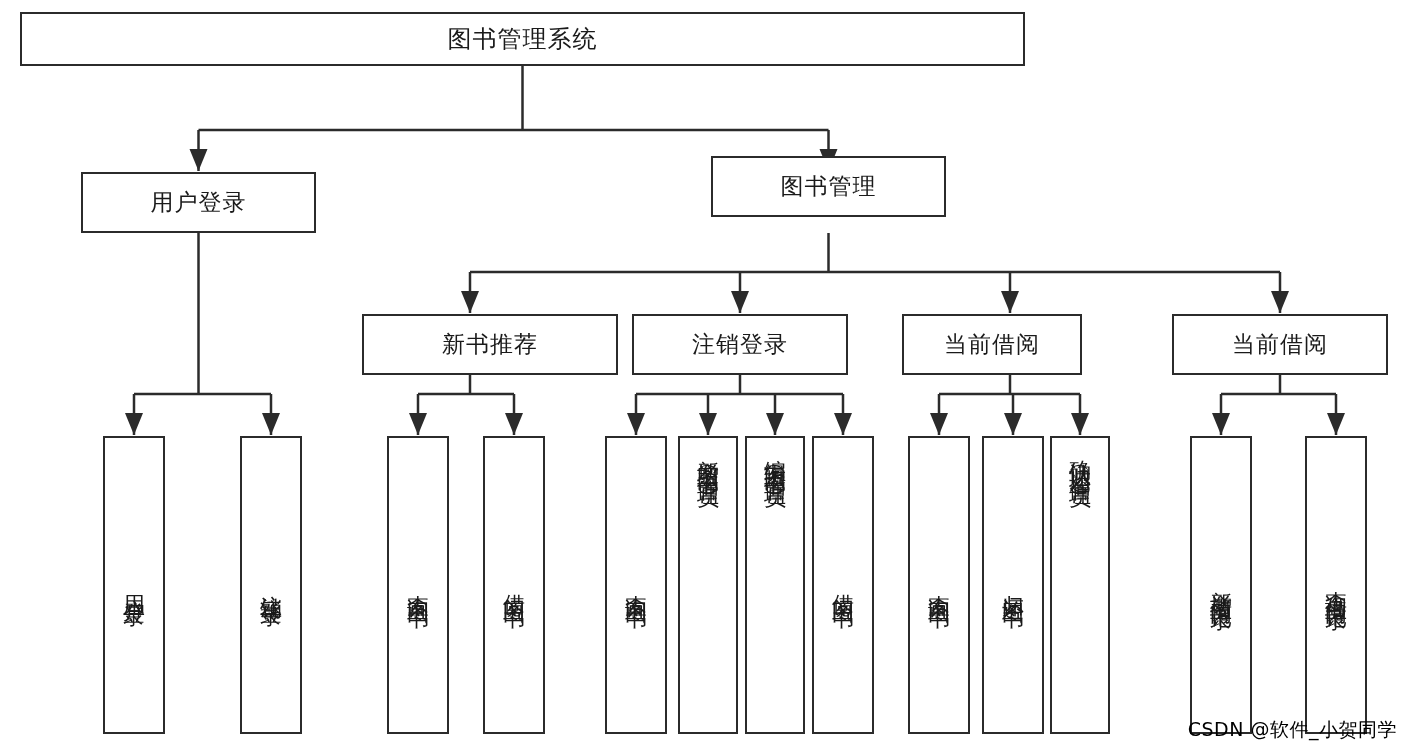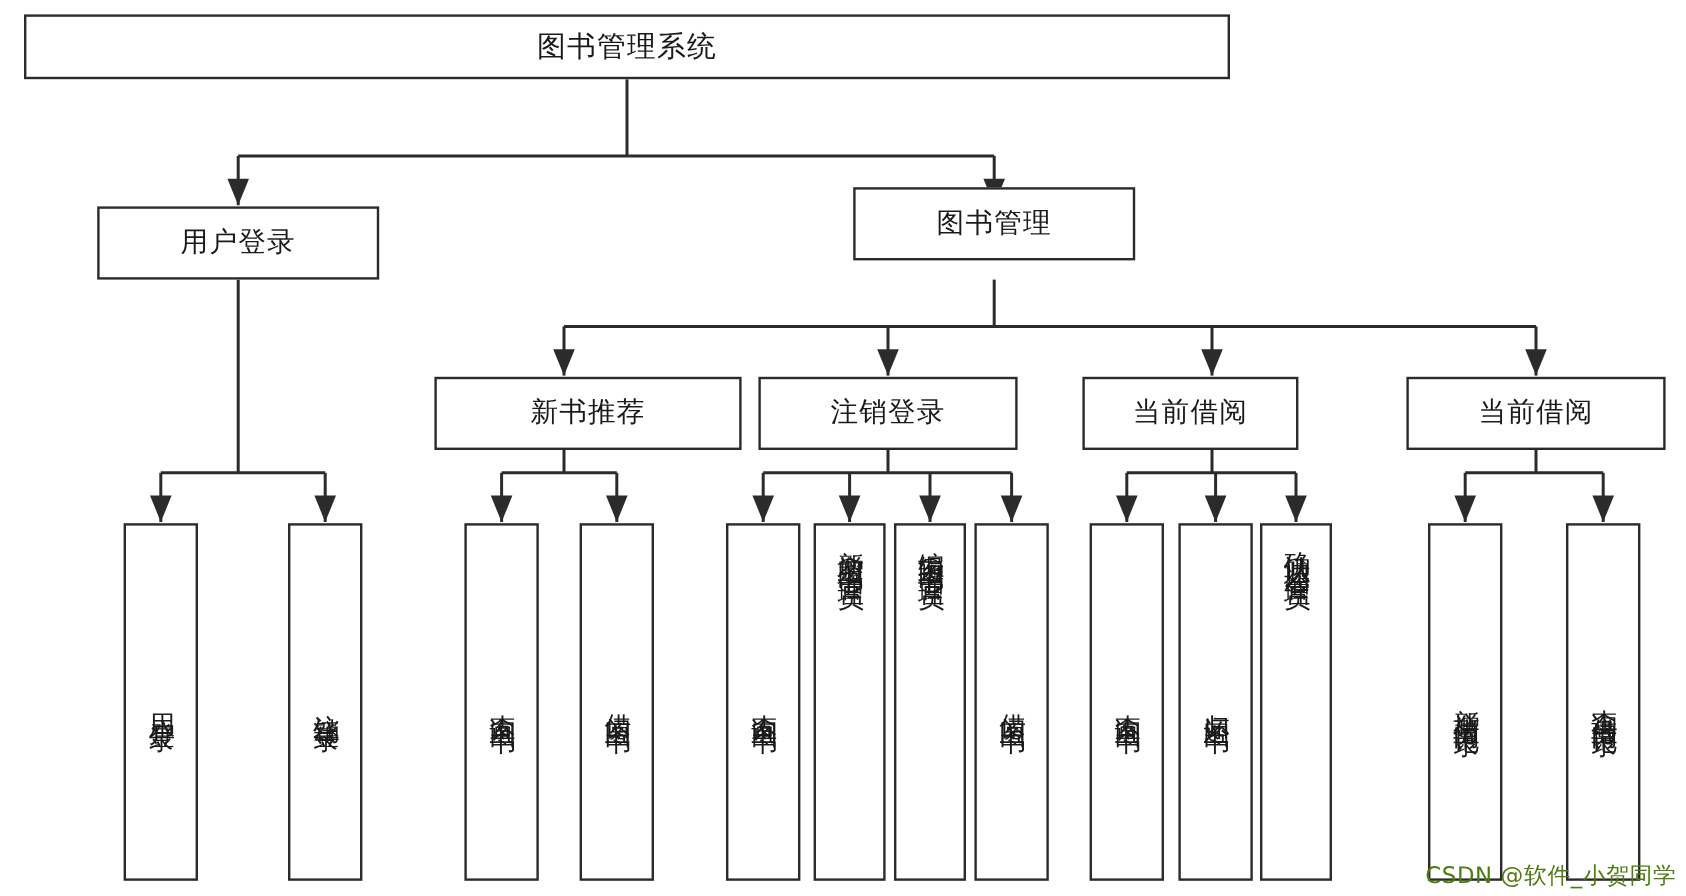--- a/index.html
+++ b/index.html
@@ -59,21 +59,21 @@
   }
   .node.vert.centered {
     align-items: center;
     padding-top: 0;
   }
   .watermark {
     position: absolute;
     right: 8px;
     bottom: 4px;
     font-size: 19px;
-    color: #4d7c0f;
+    color: #000000;
     letter-spacing: 0.5px;
     white-space: nowrap;
     z-index: 5;
   }
 </style>
 </head>
 <body>
 
 <div id="canvas">
 

